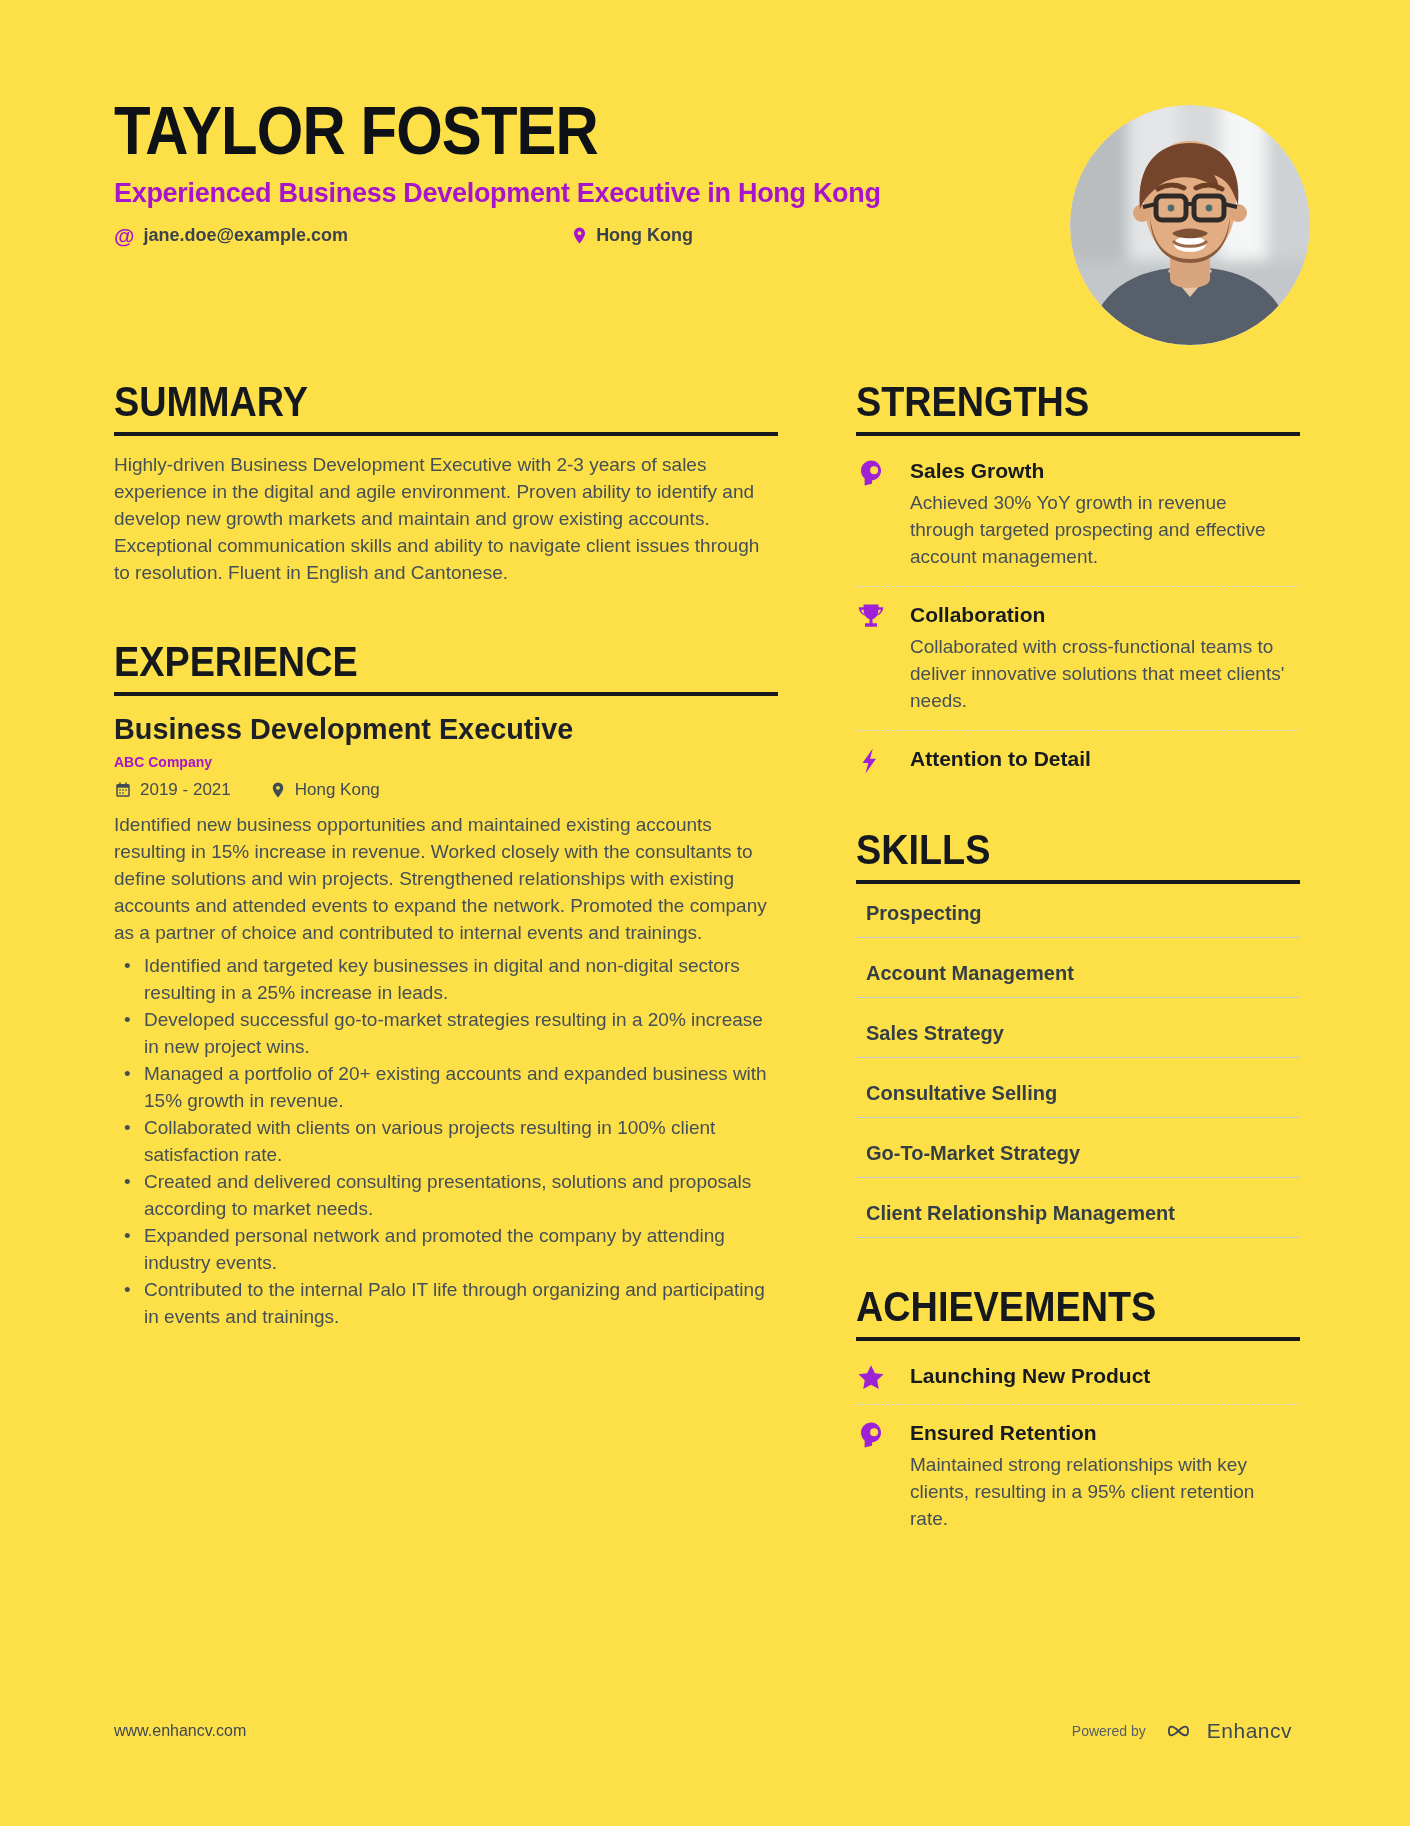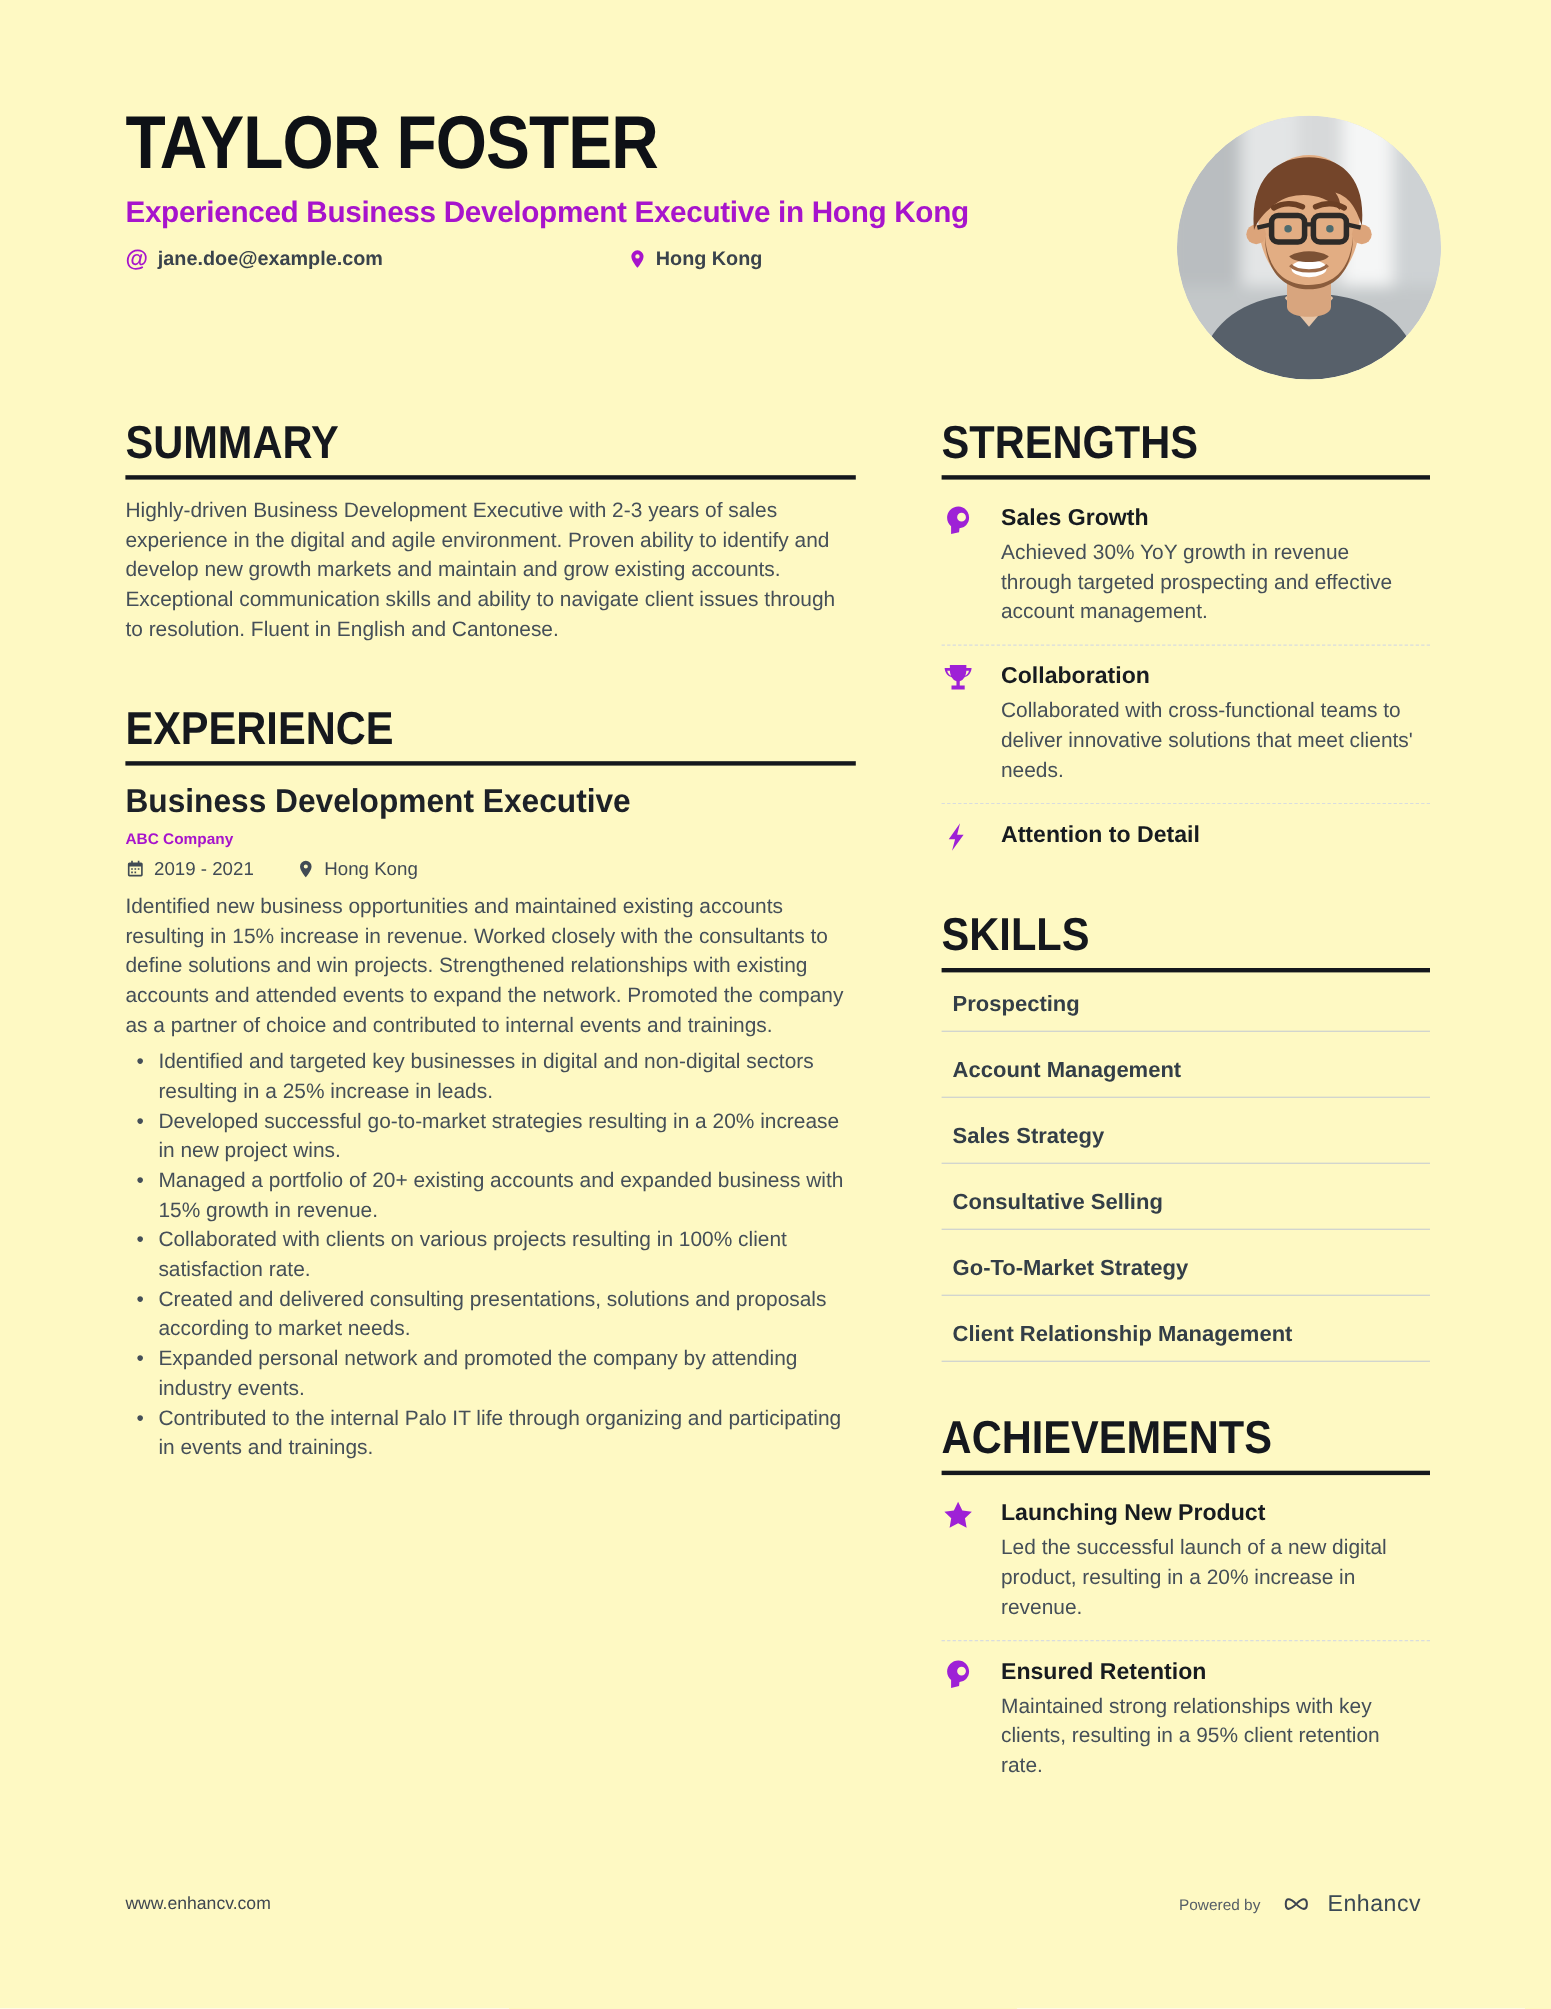--- a/index.html
+++ b/index.html
@@ -7,21 +7,21 @@
     --icon-accent:#9e21d6;
     --heading:#15181d;
     --body:#454f58;
     --meta:#414b54;
     --divider:#d8dcdf;
     --skill-line:#c7ccd1;
   }
   *{box-sizing:border-box;}
   html,body{margin:0;padding:0;background:#ffffff;}
   body{font-family:"Liberation Sans","DejaVu Sans",sans-serif;color:var(--body);}
-  .page{position:relative;width:1410px;height:1826px;background:#fef9c3;overflow:hidden;}
+  .page{position:relative;width:1410px;height:1826px;background:#fde047;overflow:hidden;}
 
   
   .header{position:relative;padding:96px 110px 0 114px;}
   .name{margin:0;font-size:68px;line-height:1.0;font-weight:700;color:#0e1116;
         letter-spacing:-1px;display:inline-block;transform:scaleX(.88);transform-origin:0 50%;}
   .subtitle{margin-top:14px;font-size:27px;line-height:1.15;font-weight:700;color:var(--accent);
         letter-spacing:-.3px;}
   .contact{display:flex;align-items:center;margin-top:16px;font-size:18px;font-weight:700;color:#3a434c;}
   .contact-item{display:inline-flex;align-items:center;}
   .contact-item.loc{margin-left:222px;}
@@ -259,21 +259,20 @@
         </div>
         <div class="feat-list">
 
           <div class="feat-item">
             <span class="feat-icon">
               <svg viewBox="0 0 24 24">
                   <path fill="var(--icon-accent)" d="M12 1.8l3.1 6.3 6.9.9-5 4.8 1.2 6.9L12 17.4l-6.2 3.3 1.2-6.9-5-4.8 6.9-.9L12 1.8z"></path>
                 </svg>
             </span>
             <div class="feat-title">Launching New Product</div>
-            <div class="feat-text">Led the successful launch of a new digital product, resulting in a 20% increase in revenue.</div>
           </div>
 
           <div class="dashed"></div>
 
           <div class="feat-item">
             <span class="feat-icon">
               <svg viewBox="0 0 24 24">
                   <path fill="var(--icon-accent)" fill-rule="evenodd" d="M12.2 2C7.7 2 4 5.6 4 10.1c0 2.5 1.1 4.7 2.9 6.2V22l5.8-1.4.3-2.9c4-.3 7-3.6 7-7.6C20 5.6 16.6 2 12.2 2zm2.3 4.5a3.2 3.2 0 1 1 0 6.4 3.2 3.2 0 0 1 0-6.4z"></path>
                 </svg>
             </span>

